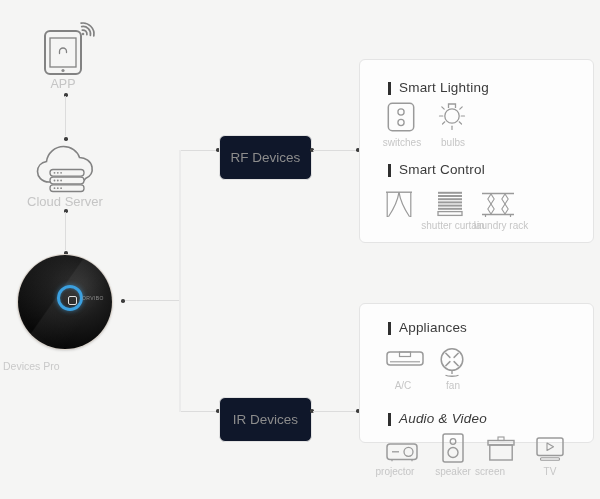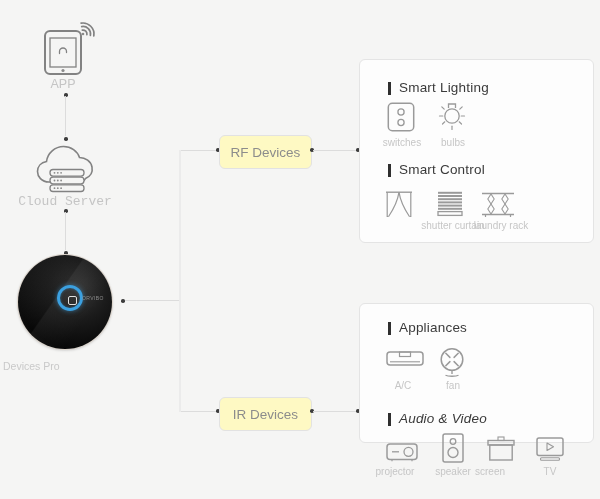--- a/index.html
+++ b/index.html
@@ -5,21 +5,21 @@
   html,body{margin:0;padding:0;}
   body{font-family:"Liberation Sans","DejaVu Sans",sans-serif;background:#f5f5f4;}
   #stage{position:relative;width:600px;height:499px;background:#f5f5f4;overflow:hidden;}
   .abs{position:absolute;}
   
   .hline{position:absolute;height:1px;background:#dcdcdc;}
   .vline{position:absolute;width:1px;background:#dcdcdc;}
   .trunk{position:absolute;width:2px;background:#ebebeb;}
   .dot{position:absolute;width:3.5px;height:3.5px;border-radius:50%;background:#3d3d3d;}
   
-  .node-box{position:absolute;width:93px;height:34px;background:#fef9c3;border:1px solid #e2e2e2;
+  .node-box{position:absolute;width:93px;height:45px;background:#0f172a;border:1px solid #e2e2e2;
             border-radius:6px;display:flex;align-items:center;justify-content:center;
             font-size:13.5px;color:#8c8c8c;box-sizing:border-box;}
   
   .panel{position:absolute;width:235px;background:#fdfdfd;border:1px solid #e4e4e4;
          border-radius:6px;box-sizing:border-box;}
   .section-header{position:absolute;display:flex;align-items:flex-end;gap:8px;}
   .section-bar{width:3px;height:13px;background:#2f2f2f;}
   .section-title{font-size:13.5px;color:#3a3a3a;letter-spacing:.2px;}
   .item-label{position:absolute;font-size:10px;color:#c6c6c6;text-align:center;line-height:12.5px;}
   .flow-label{position:absolute;font-size:12.5px;color:#c5c5c5;text-align:center;}
@@ -72,21 +72,21 @@
       <rect x="14" y="35.2" width="34" height="6.6" rx="3" stroke-width="1.3" class="bg-fill"></rect>
       <circle cx="18.5" cy="38.5" r="0.9" class="fill-dot"></circle>
         <circle cx="21.8" cy="38.5" r="0.9" class="fill-dot"></circle>
         <circle cx="25.1" cy="38.5" r="0.9" class="fill-dot"></circle>
       <rect x="14" y="42.9" width="34" height="6.6" rx="3" stroke-width="1.3" class="bg-fill"></rect>
       <circle cx="18.5" cy="46.2" r="0.9" class="fill-dot"></circle>
         <circle cx="21.8" cy="46.2" r="0.9" class="fill-dot"></circle>
         <circle cx="25.1" cy="46.2" r="0.9" class="fill-dot"></circle>
     </g>
   </svg>
-  <div class="flow-label" style="left:15px;top:194px;width:100px;font-size:13px;font-family:Liberation Mono, monospace;">Cloud Server</div>
+  <div class="flow-label" style="left:15px;top:194px;width:100px;font-size:13px;">Cloud Server</div>
 
   <div class="dot" style="left:64px;top:209px;"></div>
   <div class="vline" style="left:65px;top:212px;height:38px;"></div>
   <div class="dot" style="left:64px;top:251px;"></div>
 
   <div id="hub">
     <div class="sheen"></div>
     <div class="ring">
       <div class="ring-sq"></div>
     </div>

